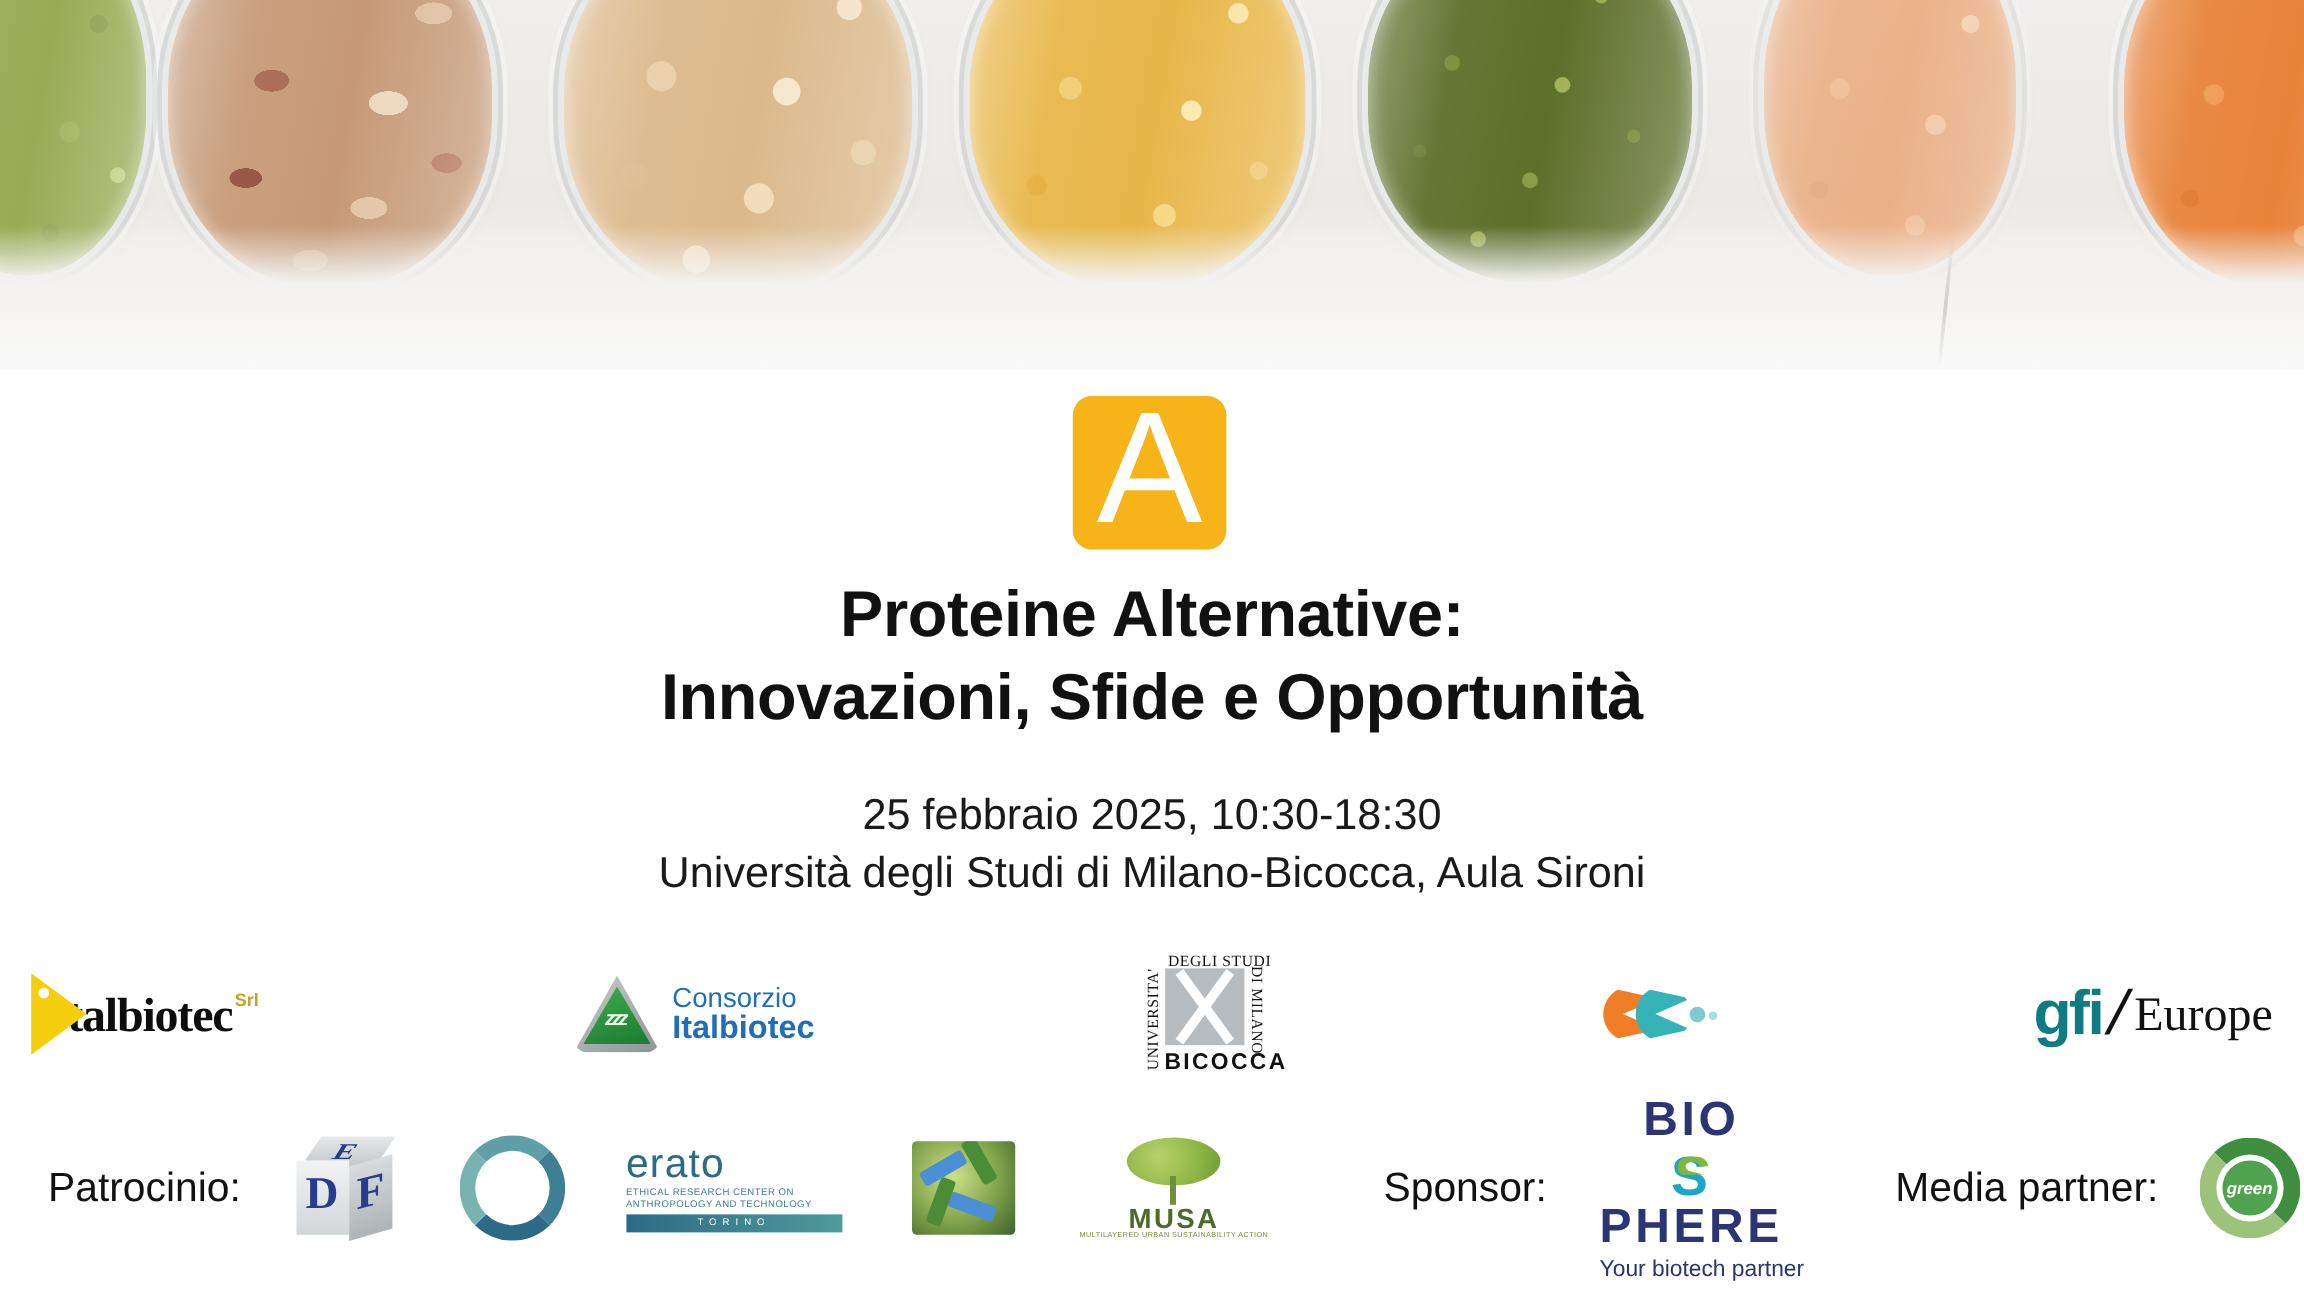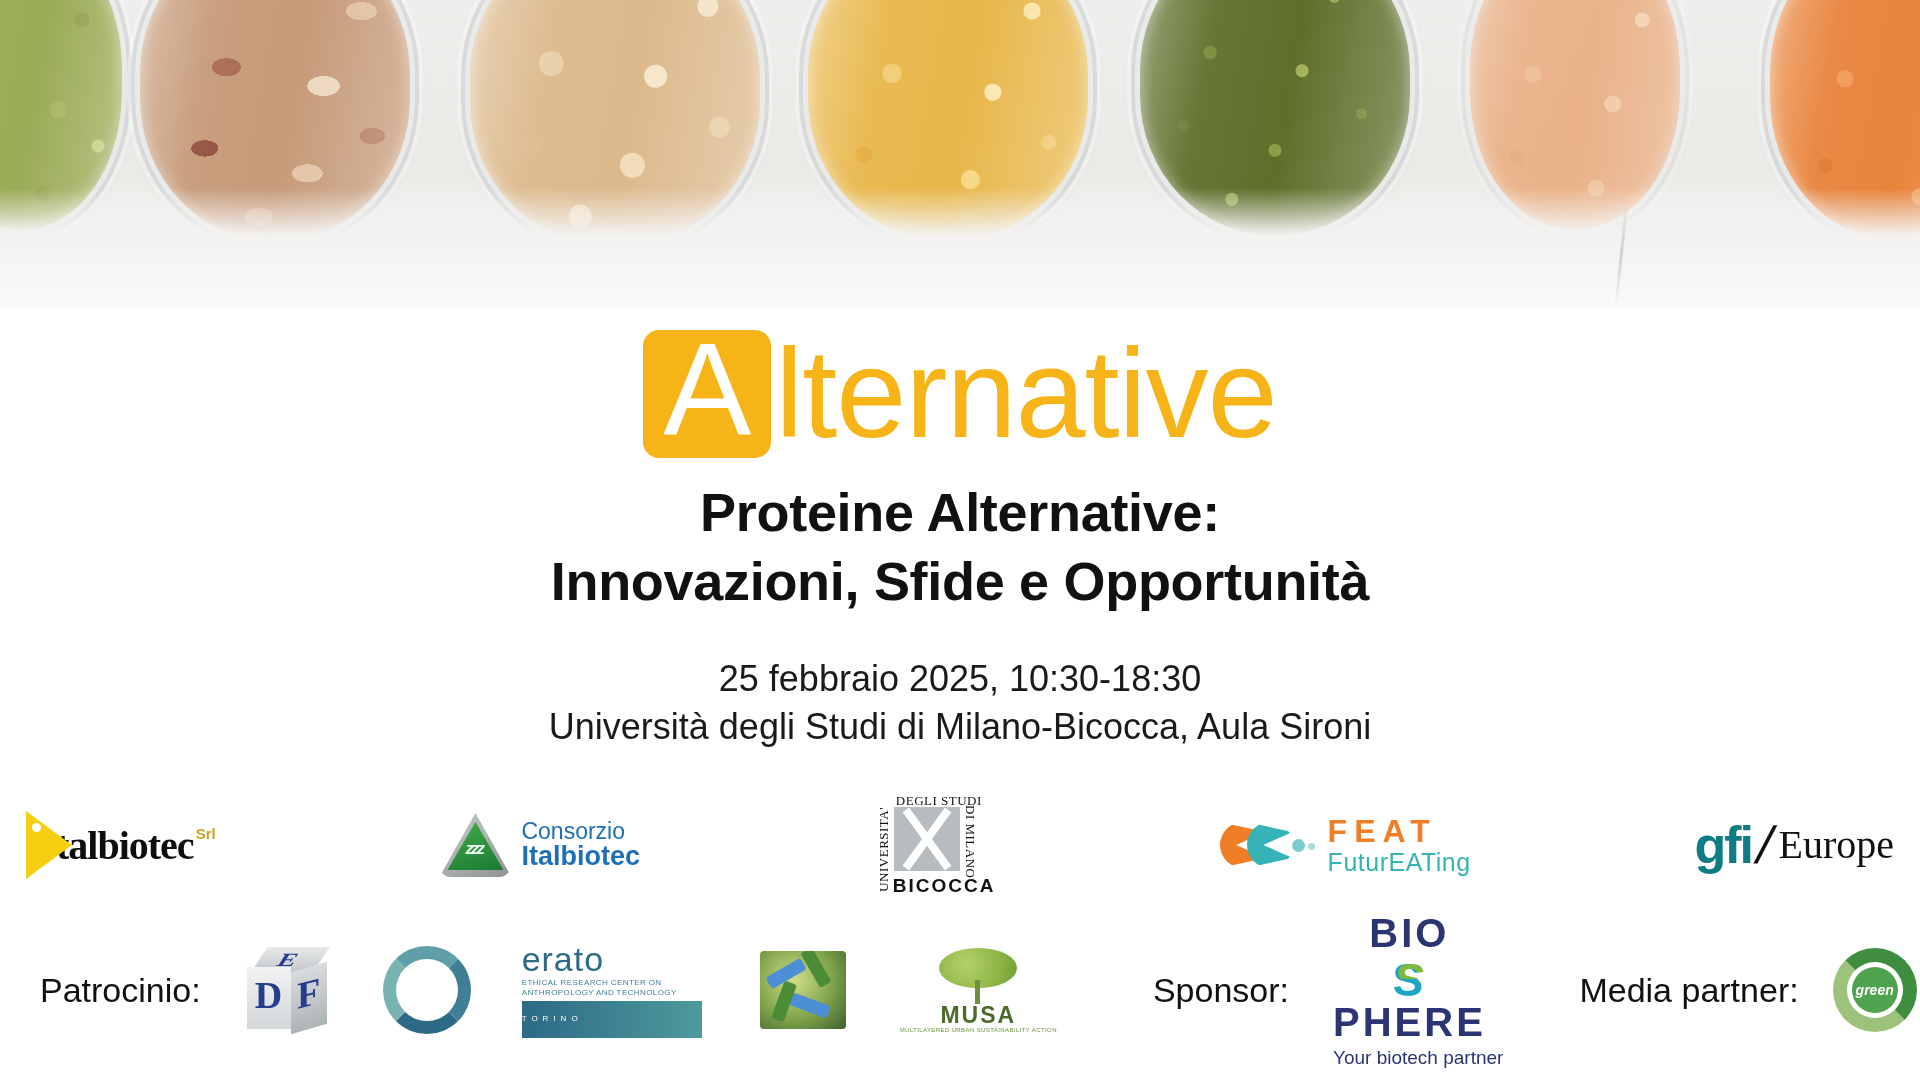--- a/index.html
+++ b/index.html
@@ -290,21 +290,21 @@
     font-weight:700;color:#253D8C;transform:skewY(-14deg);}
 
   
   .erato{display:flex;align-items:center;gap:10px;}
   .er-ring{width:62px;height:62px;border-radius:50%;
     border:13px solid;border-color:#5E9FA8 #3E7F96 #2C6A86 #79B3B0;}
   .er-txt{line-height:1.05;margin-left:41px;}
   .er-t1{font-size:34px;color:#2C6A86;letter-spacing:1px;}
   .er-t2{font-size:8px;color:#3E7F96;letter-spacing:.4px;max-width:180px;line-height:1.25;}
   .er-t3{background:linear-gradient(90deg,#2C6A86,#4E9A9C);color:#fff;font-size:8px;
-    letter-spacing:5px;padding:14px 0;margin-top:3px;}
+    letter-spacing:5px;text-align:center;padding:3px 0;margin-top:3px;}
 
   
   .globe{width:86px;height:78px;border-radius:4px;position:relative;overflow:hidden;
     background:radial-gradient(circle at 40% 38%,#cfe08a,#7fa24a 55%,#3e5f2c 100%);}
   .globe-arrow{position:absolute;width:40px;height:13px;background:#4C8FD4;border-radius:3px;}
   .globe-arrow.g{background:#4B8C36;}
 
   
   .musa{display:flex;flex-direction:column;align-items:center;}
   .musa-tree{width:86px;height:56px;position:relative;}
@@ -375,21 +375,20 @@
       <div class="gloss"></div>
       <div class="rim"></div>
   </div>
   <div class="marble"></div>
 </div>
 
 <div class="wordmark">
   <div class="wm-box" id="wmbox" style="background: rgb(247, 180, 24);">
     <span class="wm-a">A</span>
   </div>
-  <span class="wm-rest" id="wmrest" style="color: rgb(247, 180, 24);">lternative</span>
 </div>
 
 <div class="title-block">
   <div class="title-line">Proteine Alternative:</div>
   <div class="title-line">Innovazioni, Sfide e Opportunità</div>
 </div>
 
 <div class="meta-block">
   <div class="meta-line">25 febbraio 2025, 10:30-18:30</div>
   <div class="meta-line">Università degli Studi di Milano-Bicocca, Aula Sironi</div>
@@ -430,24 +429,20 @@
   </div>
 
   <div class="logo-cell">
     <div class="feat">
       <div class="feat-mark">
         <div class="feat-pac o"></div>
         <div class="feat-pac t"></div>
         <div class="feat-dot d1"></div>
         <div class="feat-dot d2"></div>
       </div>
-      <div class="feat-txt">
-        <div class="feat-t1">FEAT</div>
-        <div class="feat-t2">FuturEATing</div>
-      </div>
     </div>
   </div>
 
 
   <div class="logo-cell">
     <div class="gfi">
       <span class="gfi-m">gfi</span>
       <span class="gfi-sl">/</span>
       <span class="gfi-e">Europe</span>
     </div>

